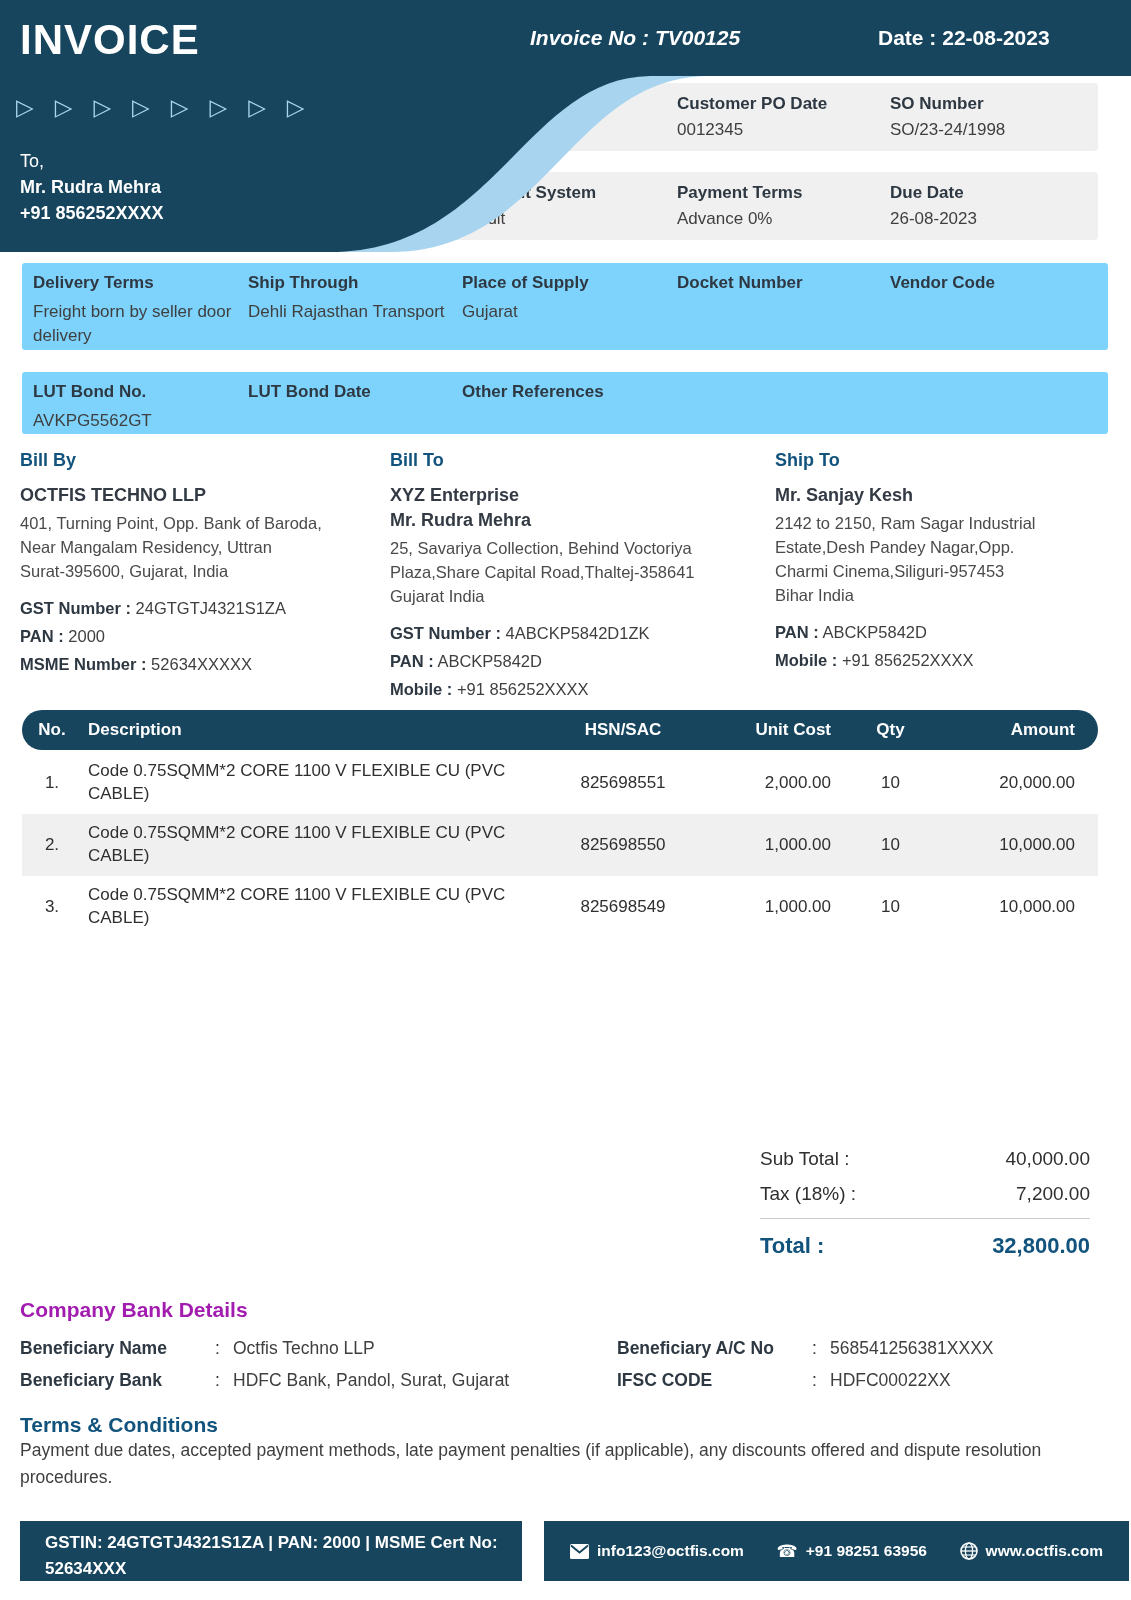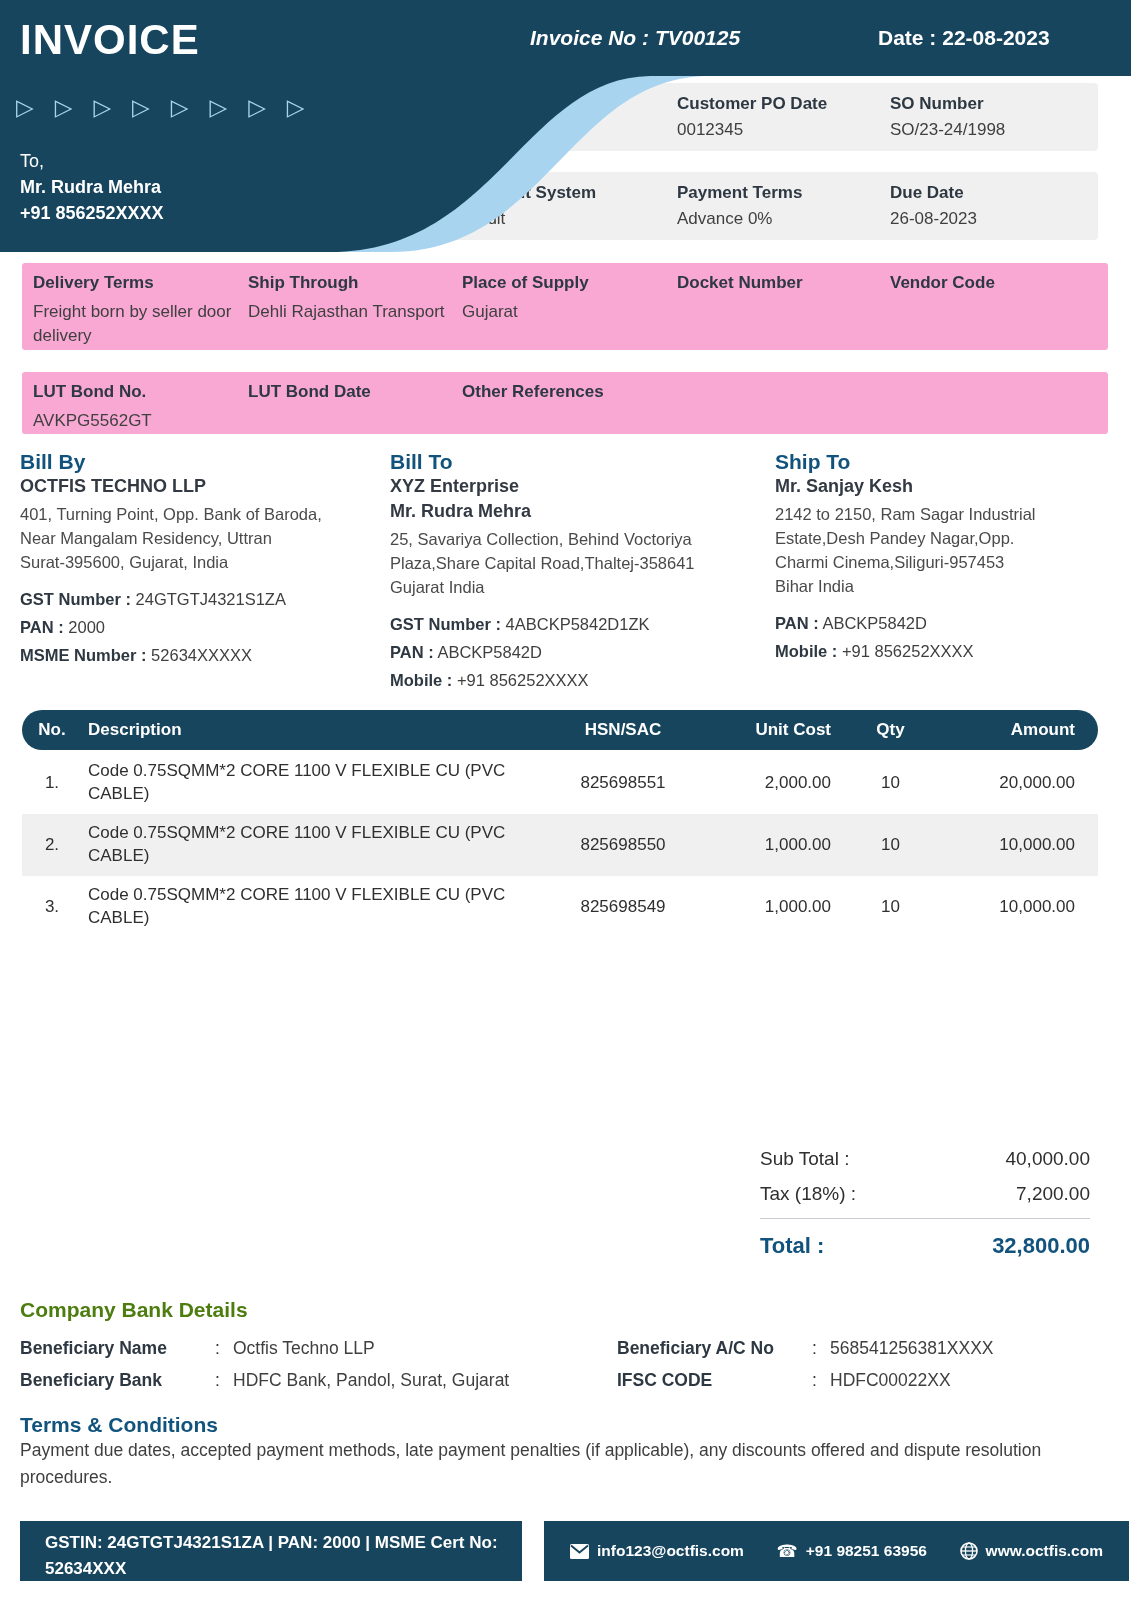--- a/index.html
+++ b/index.html
@@ -19,32 +19,32 @@
 
   
   .meta-box { position:absolute; left:445px; width:653px; height:68px; background:#f0f0f0; border-radius:4px; z-index:1;
               display:grid; grid-template-columns:217px 213px auto; padding:11px 0 0 15px; }
   .meta-box .label { font-size:17px; font-weight:700; color:#2e3842; margin-bottom:6px; }
   .meta-box .value { font-size:17px; color:#3f3f3f; }
   #meta1 { top:83px; }
   #meta2 { top:172px; }
 
   
-  .strip { position:absolute; left:22px; width:1086px; background:#f9a8d4; border-radius:3px; padding:10px 0 0 11px; }
+  .strip { position:absolute; left:22px; width:1086px; background:#7dd3fc; border-radius:3px; padding:10px 0 0 11px; }
   #strip-delivery { top:263px; height:87px; display:grid; grid-template-columns:215px 214px 215px 213px auto; }
   #strip-lut { top:372px; height:62px; display:grid; grid-template-columns:215px 214px auto; }
   .strip .label { font-size:17px; font-weight:700; color:#2e3842; margin-bottom:7px; }
   .strip .value { font-size:17px; color:#3f3f3f; line-height:1.4; padding-right:16px; }
 
   
   .party { position:absolute; top:450px; }
   #bill-by { left:20px; width:345px; }
   #bill-to { left:390px; width:355px; }
   #ship-to { left:775px; width:335px; }
-  .party h3 { font-size:21px; font-weight:700; color:#12537d; }
+  .party h3 { font-size:18px; font-weight:700; color:#12537d; margin-bottom:12px; }
   .party .name { font-size:18px; font-weight:700; color:#333a44; line-height:1.4; }
   .party .addr { font-size:16.5px; color:#4a4a4a; line-height:1.45; margin-top:4px; }
   .party .field { font-size:16.5px; color:#3f3f3f; margin-top:9px; }
   .party .field b { color:#2e3842; }
   .party .gap { height:6px; }
 
   
   .tbl-head { position:absolute; left:22px; top:710px; width:1076px; height:40px; background:#17455e; border-radius:20px;
               display:grid; grid-template-columns:60px auto 140px 150px 95px 160px; align-items:center; color:#fff; font-size:17px; font-weight:700; z-index:2;}
   .tbl-row { position:absolute; left:22px; width:1076px; height:62px;
@@ -59,21 +59,21 @@
   #row1 { top:752px; } #row2 { top:814px; } #row3 { top:876px; }
 
   
   .totals { position:absolute; left:760px; top:1148px; width:330px; }
   .tot-row { display:flex; justify-content:space-between; font-size:19px; color:#2f2f2f; margin-bottom:13px; }
   .tot-divider { border:none; border-top:1px solid #c9cdd1; margin:8px 0 14px 0; }
   .tot-row.grand { font-size:22px; font-weight:700; color:#12537d; }
 
   
   .bank { position:absolute; left:20px; top:1298px; width:1100px; }
-  .bank h3 { font-size:21px; font-weight:700; color:#4d7c0f; margin-bottom:16px; }
+  .bank h3 { font-size:21px; font-weight:700; color:#a21caf; margin-bottom:16px; }
   .bank-grid { display:grid; grid-template-columns:195px 18px 384px 195px 18px auto; row-gap:11px; font-size:17.5px; }
   .bank-grid .blabel { font-weight:600; color:#2e3842; }
   .bank-grid .bsep { color:#2e3842; }
   .bank-grid .bvalue { color:#3f3f3f; }
 
   
   .terms { position:absolute; left:20px; top:1413px; width:1092px; }
   .terms h3 { font-size:21px; font-weight:700; color:#12537d; }
   .terms p { font-size:17.5px; color:#3f3f3f; line-height:1.55; }
 

